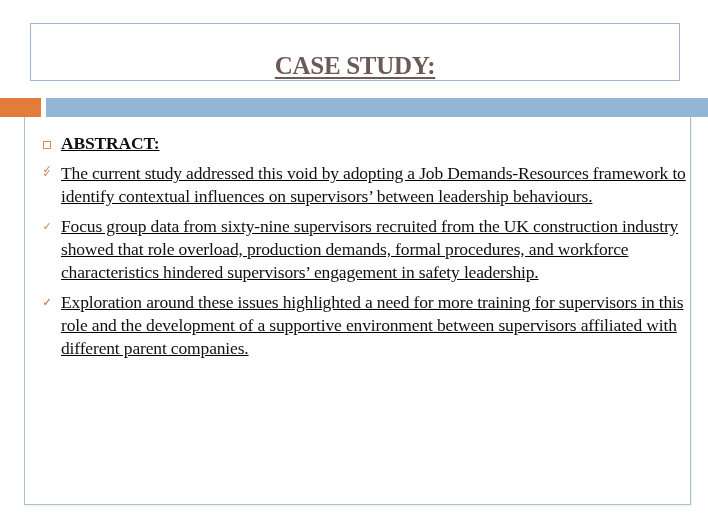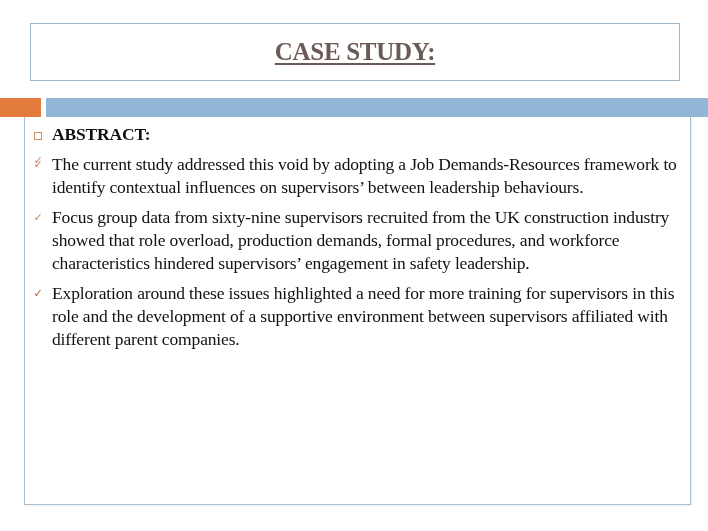--- a/index.html
+++ b/index.html
@@ -1,22 +1,22 @@
 <!DOCTYPE html>
 <html><head>
 <meta charset="utf-8">
 <style>
   html,body{margin:0;padding:0;}
   body{width:708px;height:531px;background:#fff;position:relative;overflow:hidden;font-family:"Liberation Serif","DejaVu Serif",serif;}
-  .title-box{position:absolute;left:30px;top:23px;width:650px;height:58px;border:1px solid #9fb8cf;box-sizing:border-box;display:flex;align-items:center;justify-content:center;}
+  .title-box{position:absolute;left:30px;top:23px;width:650px;height:58px;border:1px solid #9fb8cf;box-sizing:border-box;display:flex;align-items:flex-end;justify-content:center;}
   .title{font-size:25px;font-weight:bold;color:#6b5a55;text-decoration:underline;text-decoration-thickness:2px;text-underline-offset:3px;letter-spacing:-0.3px;}
   .bar-orange{position:absolute;left:0;top:98px;width:41px;height:19px;background:#e27b3c;}
   .bar-blue{position:absolute;left:46px;top:98px;width:662px;height:19px;background:#93b5d6;}
   .content-box{position:absolute;left:24px;top:117px;width:667px;height:388px;border:1px solid #a9bfd2;border-top:none;box-sizing:border-box;box-shadow:1px 1px 2px rgba(0,0,0,0.08);}
-  ul{list-style:none;margin:0;padding:0;position:absolute;left:0;top:6px;width:100%;}
+  ul{list-style:none;margin:9px;padding:0;position:absolute;left:0;top:6px;width:100%;text-decoration:underline;}
   li{position:relative;padding-left:27px;font-size:17.5px;line-height:23px;color:#111;margin-bottom:7px;padding-right:6px;letter-spacing:-0.15px;}
   .bullet{position:absolute;left:6px;top:0;width:14px;text-align:center;}
   .sq{display:inline-block;width:6px;height:6px;border:1px solid #d48a5c;margin-top:8px;}
   .check{color:#c9825a;font-size:11px;font-family:"DejaVu Sans",sans-serif;}
   .head{font-weight:bold;margin-bottom:3px;}
 </style>
 </head>
 <body>
 
 <div class="title-box">

